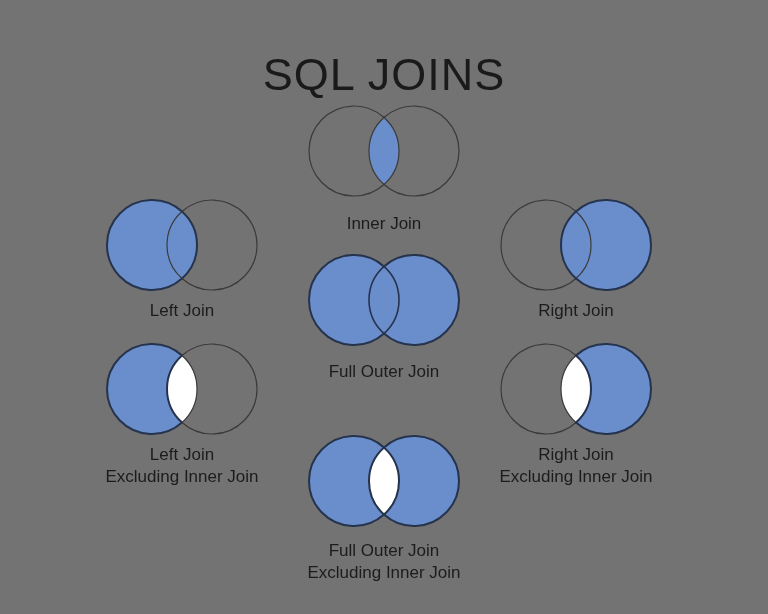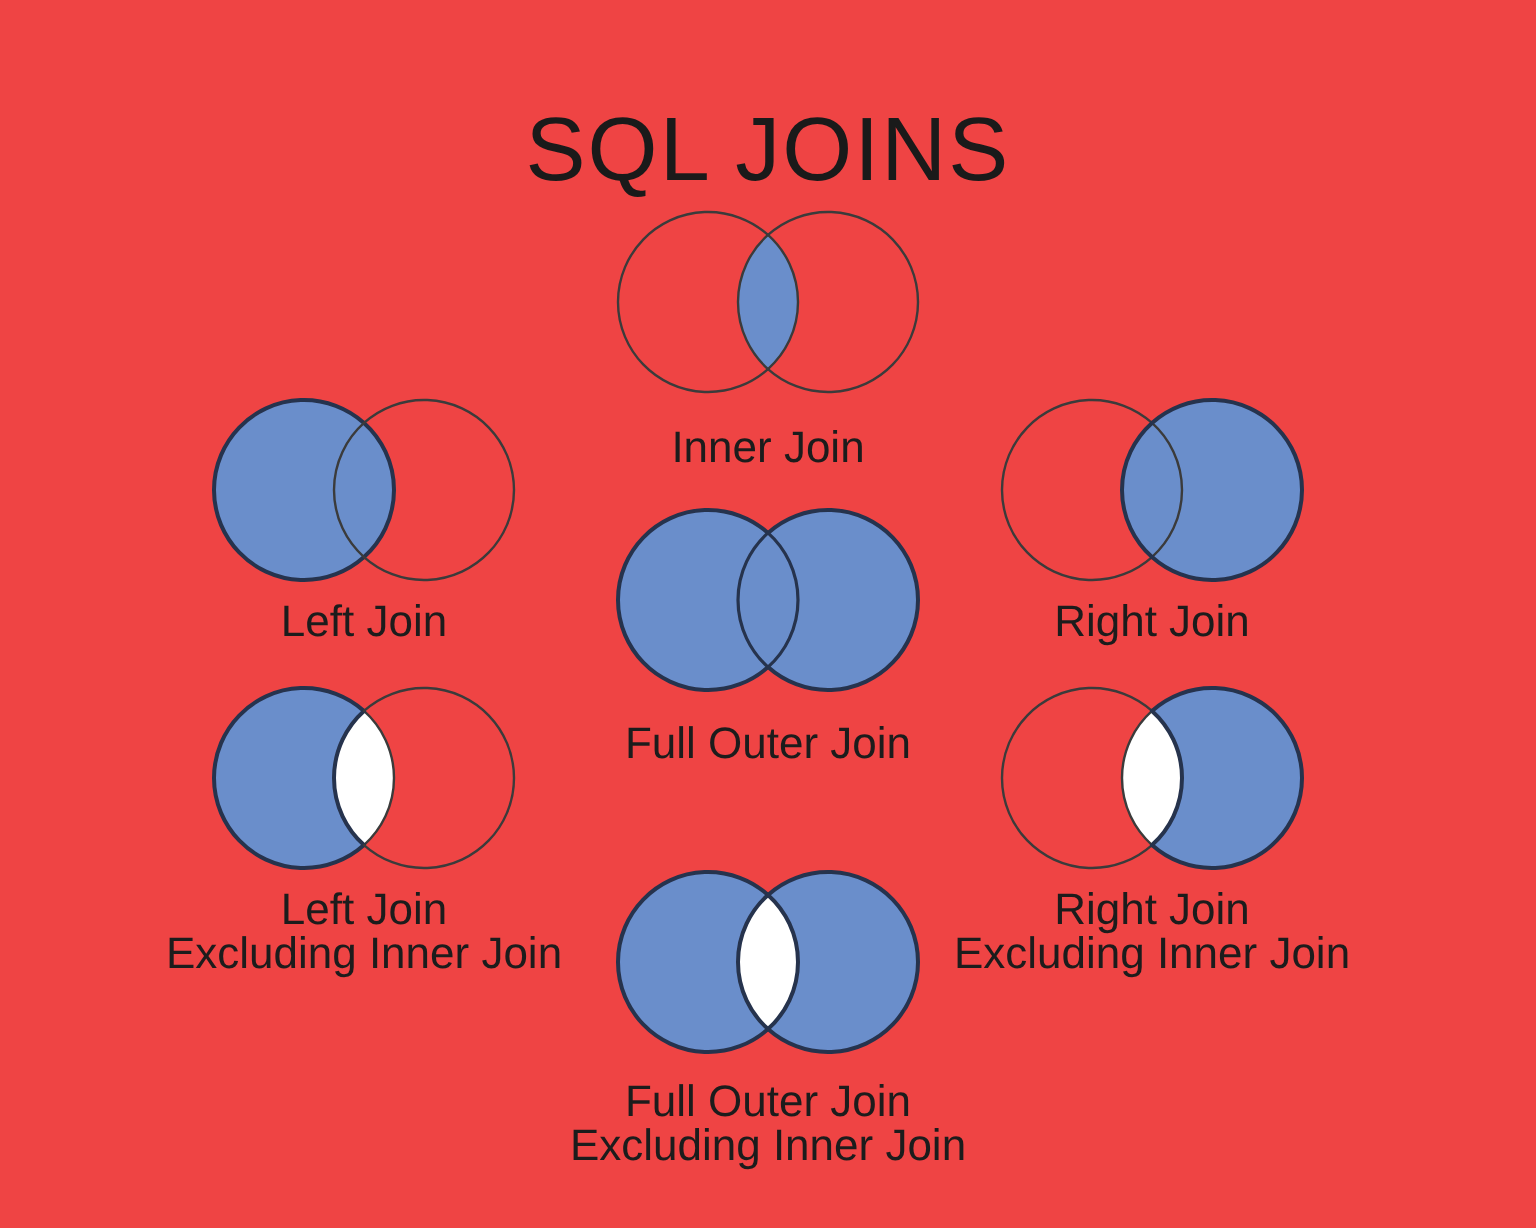--- a/index.html
+++ b/index.html
@@ -4,21 +4,21 @@
 <style>
   html, body {
     margin: 0;
     padding: 0;
     background: #ffffff;
   }
   #canvas {
     position: relative;
     width: 768px;
     height: 614px;
-    background: #ef4444;
+    background: #737373;
     overflow: hidden;
     font-family: "Liberation Sans", "DejaVu Sans", sans-serif;
   }
   .page-title {
     position: absolute;
     top: 20px;
     left: 0;
     width: 768px;
     text-align: center;
     font-size: 45px;
@@ -33,21 +33,21 @@
     padding: 0;
   }
   .venn-canvas {
     width: 154px;
     height: 94px;
   }
   .venn-label {
     position: absolute;
     width: 300px;
     text-align: center;
-    font-size: 22px;
+    font-size: 17px;
     line-height: 22px;
     color: #1c1c1c;
   }
 </style>
 </head>
 <body>
 
 <div id="canvas">
 
   <h1 class="page-title">SQL JOINS</h1>

